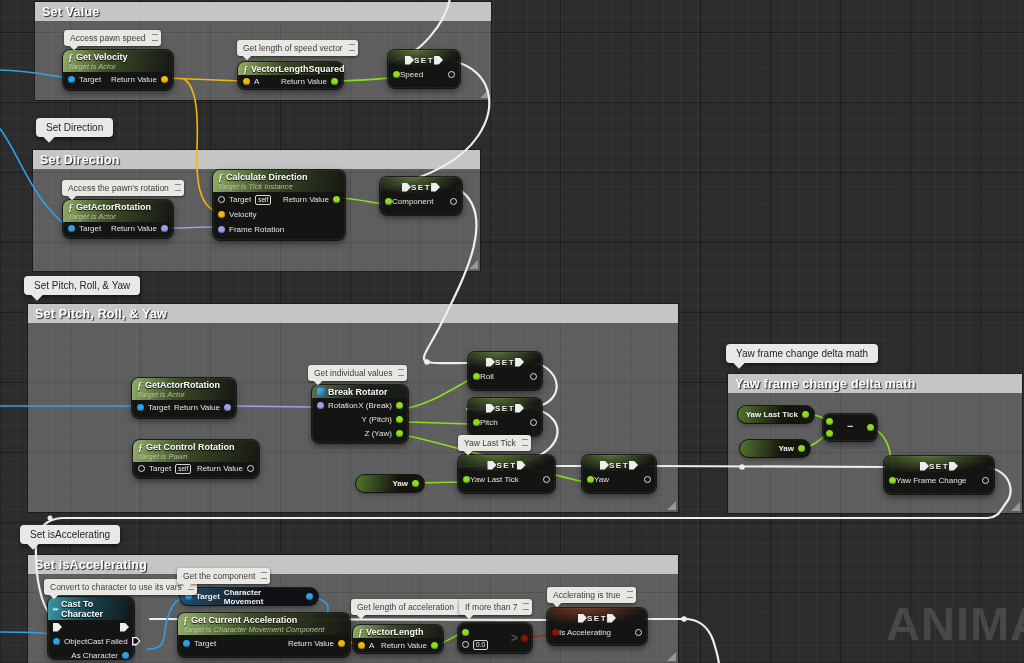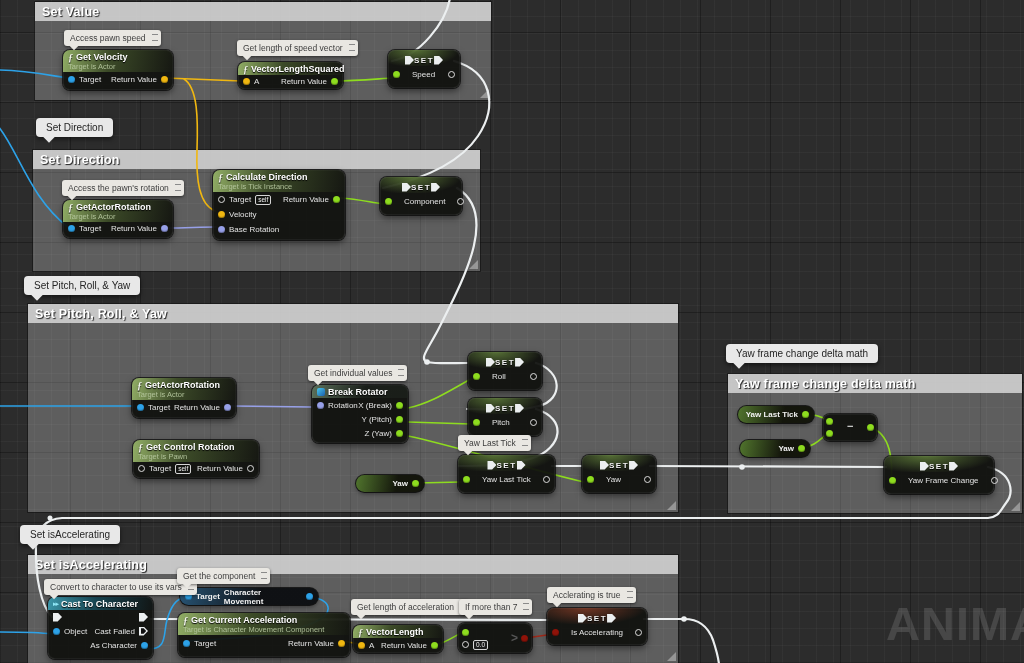--- a/index.html
+++ b/index.html
@@ -24,41 +24,41 @@
   .note::after{content:"";position:absolute;right:3px;top:4px;width:6px;height:5px;
     border-top:1px solid #8a8a8a;border-bottom:1px solid #8a8a8a;}
   .note::before{content:"";position:absolute;left:7px;bottom:-3px;width:6px;height:6px;background:#e9e7e2;transform:rotate(45deg);}
   .node{position:absolute;z-index:3;background:rgba(16,17,14,.94);border-radius:7px;color:#dcdcdc;
     box-shadow:0 3px 7px rgba(0,0,0,.5),0 0 0 1px rgba(0,0,0,.65), inset 0 0 0 1px rgba(255,255,255,.05);}
   .ghead{background:linear-gradient(100deg,rgba(152,182,106,.95) 0%,rgba(64,80,42,.9) 42%,rgba(26,30,18,.25) 100%);
     border-radius:7px 7px 0 0;padding:2px 6px 1px 5px;}
   .thead{background:linear-gradient(100deg,rgba(62,158,178,.95) 0%,rgba(24,74,88,.9) 45%,rgba(12,22,26,.3) 100%);
     border-radius:7px 7px 0 0;padding:2px 6px 1px 5px;display:flex;align-items:center;gap:3px;}
   .ftitle{font-size:9px;font-weight:bold;color:#fff;text-shadow:0 1px 1px #000;line-height:10px;display:flex;align-items:center;gap:3px;}
-  .gsub{font-size:7.5px;color:#b9caa2;opacity:.9;line-height:9px;}
+  .gsub{font-size:7.5px;font-style:italic;color:#b9caa2;opacity:.9;line-height:9px;}
   .ficon{font-family:"Liberation Serif",serif;font-style:italic;font-weight:bold;font-size:10px;color:#f2f6ea;line-height:9px;}
   .prow{display:flex;align-items:center;padding:0 5px;height:15px;font-size:8px;}
   .pl{display:flex;align-items:center;gap:4px;}
   .pr{display:flex;align-items:center;gap:4px;margin-left:auto;}
   .p{width:7px;height:7px;border-radius:50%;flex:none;box-shadow:inset 0 -1px 1px rgba(0,0,0,.35);}
   .p.h{background:transparent !important;border:1.7px solid;box-sizing:border-box;box-shadow:none;}
   .f-obj{background:#2da2e8;border-color:#2da2e8;}
   .f-flt{background:#8edc1f;border-color:#8edc1f;}
   .f-vec{background:#f0b711;border-color:#f0b711;}
   .f-rot{background:#97a0e8;border-color:#97a0e8;}
   .f-bool{background:#8f1309;border-color:#8f1309;}
   .exec{position:relative;width:9px;height:9px;flex:none;display:inline-block;}
   .exec::before{content:"";position:absolute;inset:0;background:#eceff0;clip-path:polygon(0 0,52% 0,100% 50%,52% 100%,0 100%);}
   .exec.hollow::after{content:"";position:absolute;inset:1.8px;background:#101010;clip-path:polygon(0 0,52% 0,100% 50%,52% 100%,0 100%);}
   .setn::before{content:"";position:absolute;left:0;right:0;top:0;height:16px;border-radius:7px 7px 0 0;
     background:radial-gradient(85% 150% at 38% 0%,rgba(150,200,88,.5),rgba(0,0,0,0) 72%);}
   .setn.red::before{background:radial-gradient(85% 150% at 38% 0%,rgba(205,85,52,.5),rgba(0,0,0,0) 72%);}
   .serow{display:flex;align-items:center;justify-content:center;padding:3px 5px 0 5px;height:14px;position:relative;}
   .slabel{font-size:8px;font-weight:bold;letter-spacing:1.5px;color:#f4f4f4;text-shadow:0 1px 1px #000;}
-  .svrow{display:flex;align-items:center;gap:12px;padding:3px 5px 0 5px;font-size:8px;position:relative;}
+  .svrow{display:flex;align-items:center;gap:0;padding:3px 5px 0 5px;font-size:8px;position:relative;}
   .pill{position:absolute;z-index:3;height:17px;border-radius:9px;display:flex;align-items:center;gap:4px;
     color:#f0f0f0;font-size:8px;font-weight:bold;padding:0 5px;box-sizing:border-box;
     box-shadow:0 2px 4px rgba(0,0,0,.45),0 0 0 1px rgba(0,0,0,.7);background:#15160f;}
   .pill.green{background:linear-gradient(100deg,rgba(130,195,70,.55),rgba(20,22,12,.96) 60%) #15160f;}
   .pill.blue{background:linear-gradient(100deg,rgba(60,145,205,.5),rgba(15,17,20,.96) 58%) #121418;}
   .chip{border:1px solid #d5d5d5;border-radius:2px;font-size:6.5px;line-height:8px;padding:0 2px;color:#efefef;}
   .plabel{white-space:nowrap;color:#e2e2e2;}
   .wm{position:absolute;z-index:1;font-size:47px;font-weight:bold;letter-spacing:1px;color:rgba(255,255,255,.13);white-space:nowrap;}
   svg.wires{position:absolute;inset:0;z-index:2;}
 </style>
@@ -236,21 +236,21 @@
     </div>
     <div class="prow">
       <span class="pl">
           <span class="p f-vec"></span>
           <span class="plabel">Velocity</span>
         </span>
     </div>
     <div class="prow">
       <span class="pl">
           <span class="p f-rot"></span>
-          <span class="plabel">Base Rotation</span>
+          <span class="plabel">Frame Rotation</span>
         </span>
     </div>
   </div>
 
   <div class="node setn" style="left:380px;top:177px;width:82px;height:38px">
     <div class="serow">
         <span class="exec"></span>
         <span class="slabel">SET</span>
         <span class="exec"></span>
       </div>
@@ -412,21 +412,21 @@
         <span class="slabel">SET</span>
         <span class="exec"></span>
       </div>
     <div class="svrow">
         <span class="p f-flt"></span>
         <span class="plabel">Yaw Frame Change</span>
         <span class="p h f-flt" style="margin-left:auto"></span>
       </div>
   </div>
 
-  <div class="node" style="left:48px;top:597px;width:105px;height:62px">
+  <div class="node" style="left:48px;top:597px;width:86px;height:62px">
     <div class="thead">
       <span style="font-size:7px;color:#8fe6f5;letter-spacing:-1px">▸▸</span>
       <span class="ftitle">Cast To Character</span>
     </div>
     <div class="prow" style="height:14px;justify-content:space-between">
       <span class="exec"></span>
       <span class="exec"></span>
     </div>
     <div class="prow" style="height:14px">
       <span class="pl">

